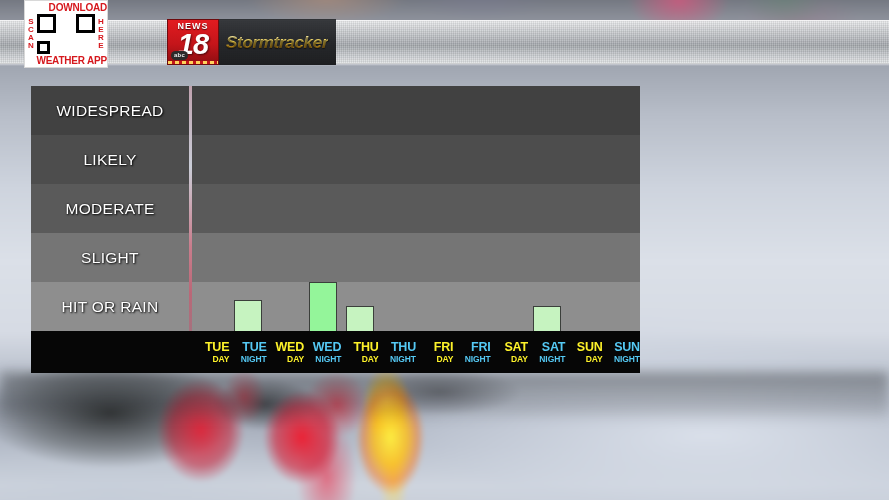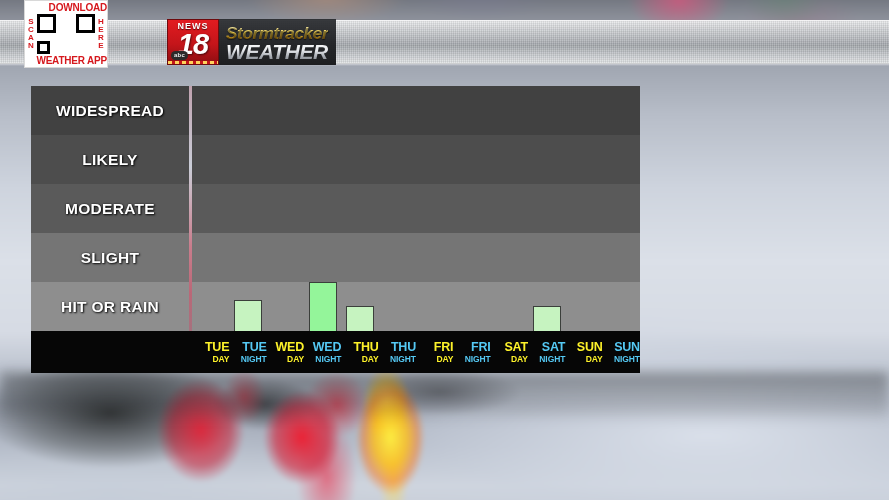--- a/index.html
+++ b/index.html
@@ -166,21 +166,21 @@
   .qr-eye3 { left: 0; bottom: 0; }
 
   
   .chart-panel { position: absolute; left: 31px; top: 86px; width: 609px; height: 287px; }
 
   .cat-col  { position: absolute; left: 0; top: 0; width: 158px; height: 245px; }
   .grid-col { position: absolute; left: 161px; top: 0; width: 448px; height: 245px; }
 
   .cat-cell {
     height: 49px; display: flex; align-items: center; justify-content: center;
-    color: #fff; font-size: 15.5px; font-weight: bold; letter-spacing: .3px;
+    color: #fff; font-size: 15.5px; font-weight: normal; letter-spacing: .3px;
     text-shadow: 1px 1px 2px rgba(0,0,0,.85), 0 0 2px rgba(0,0,0,.7);
   }
   .grid-cell { height: 49px; }
 
   
   .divider {
     position: absolute; left: 158px; top: 0; width: 3px; height: 287px;
     background: linear-gradient(180deg,
       rgba(210,150,165,.55) 0%, rgba(205,205,215,.45) 28%,
       rgba(190,60,80,.60) 56%, rgba(170,40,60,.65) 72%,
@@ -230,21 +230,20 @@
 
   <div class="brand">
     <div class="brand-19">
       <div class="brand-news">NEWS</div>
       <div class="brand-num">18</div>
       <div class="brand-abc">abc</div>
       <div class="brand-stripe"></div>
     </div>
     <div class="brand-txt">
       <div class="brand-storm">Stormtracker</div>
-      <div class="brand-weather">WEATHER</div>
     </div>
   </div>
 
   <div class="qr-box">
     <div class="qr-top">DOWNLOAD</div>
     <div class="qr-side qr-left">
       <span>S</span>
         <span>C</span>
         <span>A</span>
         <span>N</span>

